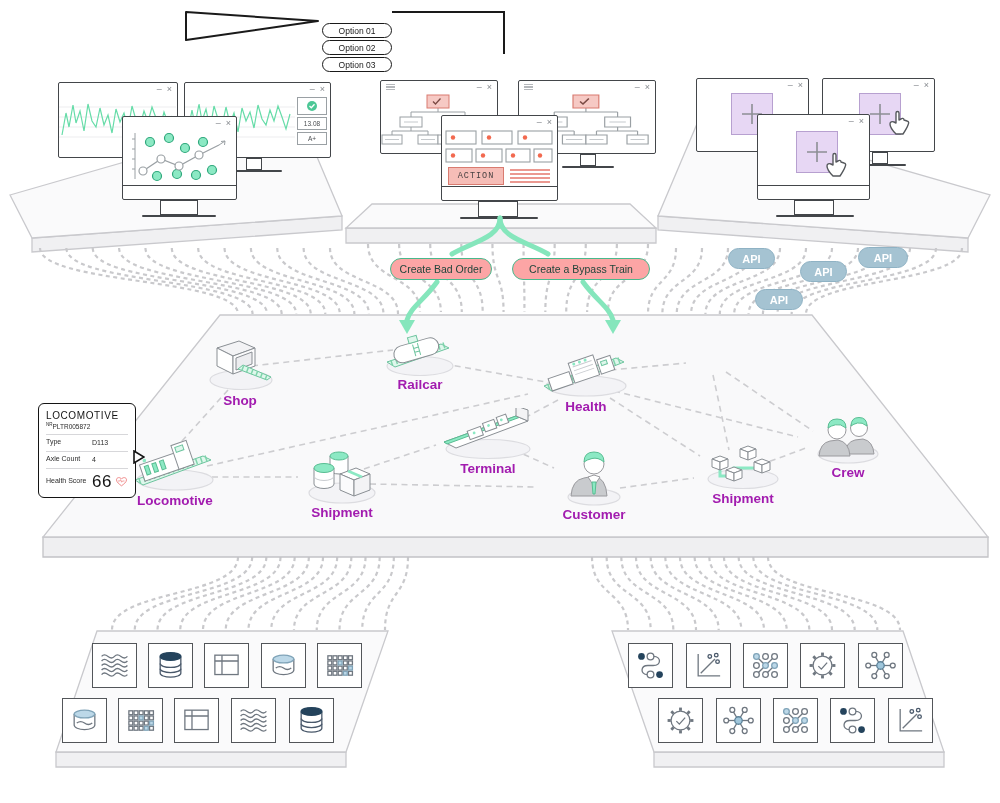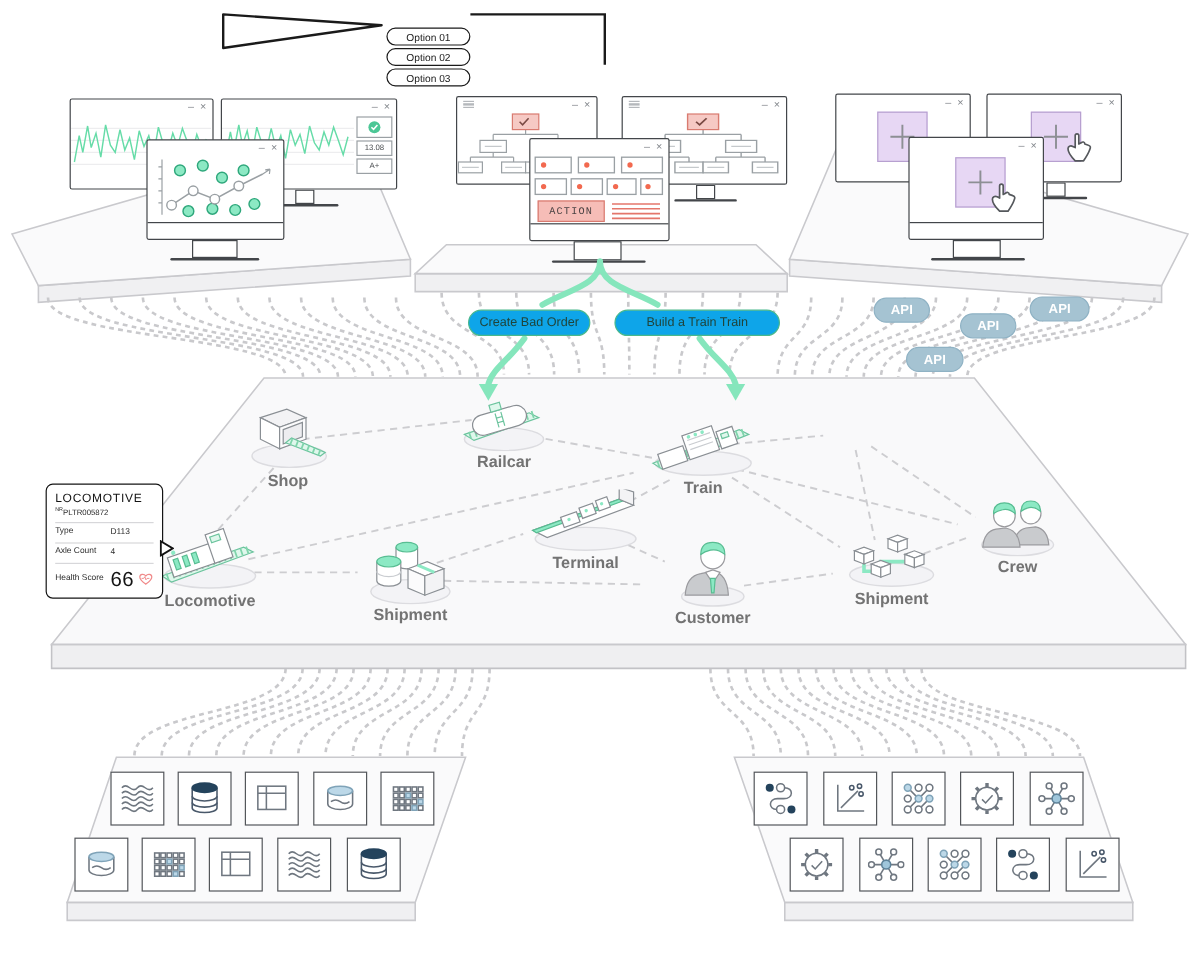--- a/index.html
+++ b/index.html
@@ -25,29 +25,29 @@
   .psq{position:absolute;width:40px;height:40px;background:#E7D7F4;border:1.5px solid #B7A0D0;}
   .psq svg{position:absolute;left:8px;top:8px;}
   .hand{position:absolute;}
   .actionbtn{position:absolute;background:#F6BDB7;border:1.2px solid #D97B70;color:#4a4243;
              font-family:"Liberation Mono",monospace;font-size:8.5px;letter-spacing:1px;
              display:flex;align-items:center;justify-content:center;}
   
   .optpill{position:absolute;width:70px;height:15px;background:#fff;border:1.6px solid #1a1a1a;
            border-radius:8px;font-size:8.5px;color:#1a1a1a;display:flex;align-items:center;
            justify-content:center;box-sizing:border-box;}
-  .gpill{position:absolute;height:22px;background:#0ea5e9;border:1.5px solid #49b88c;border-radius:11px;
+  .gpill{position:absolute;height:22px;background:#fca5a5;border:1.5px solid #49b88c;border-radius:11px;
          font-size:10.5px;color:#20443a;display:flex;align-items:center;justify-content:center;
          box-sizing:border-box;}
   .api{position:absolute;background:#A5C3D2;border:1.5px solid #8FB2C4;border-radius:11px;
        color:#fff;font-size:11px;font-weight:bold;display:flex;align-items:center;justify-content:center;
        box-sizing:border-box;}
   
   .entity{position:absolute;display:flex;flex-direction:column;align-items:center;width:110px;}
-  .elabel{font-weight:bold;font-size:13.5px;color:#737373;margin-top:1px;}
+  .elabel{font-weight:bold;font-size:13.5px;color:#a21caf;margin-top:1px;}
   .eshadow{fill:#f3f3f6;stroke:#dcdce0;stroke-width:1.2;}
   
   .card{position:absolute;left:38px;top:403px;width:98px;background:#fff;border:1.6px solid #141414;
         border-radius:6px;box-sizing:border-box;padding:6px 7px 5px;z-index:6;}
   .card .ttl{font-size:10px;letter-spacing:.6px;color:#141414;}
   .card .cid{font-size:6.5px;color:#2c2c2c;margin-top:1px;}
   .card .cid .sup{font-size:4.5px;vertical-align:super;}
   .crow{display:flex;justify-content:space-between;align-items:center;border-top:1px solid #d7d7da;
         margin-top:4px;padding-top:3px;font-size:7px;color:#2c2c2c;}
   .crow .lab{width:42px;line-height:1.25;}
@@ -550,21 +550,21 @@
     <path d="M500,218 C500,238 472,242 452,254"></path>
     <path d="M500,218 C500,238 528,242 548,254"></path>
     <path d="M437,282 C424,300 410,308 407,320"></path>
     <path d="M583,282 C596,300 610,308 613,320"></path>
   </g>
   <polygon points="399,320 415,320 407,334" fill="#85E6BC"></polygon>
   <polygon points="605,320 621,320 613,334" fill="#85E6BC"></polygon>
 </svg>
 
 <div class="gpill" style="left:390px;top:258px;width:102px;z-index:5;">Create Bad Order</div>
-<div class="gpill" style="left:512px;top:258px;width:138px;z-index:5;">Build a Train Train</div>
+<div class="gpill" style="left:512px;top:258px;width:138px;z-index:5;">Create a Bypass Train</div>
 
 <div class="api" style="left:728px;top:248px;width:47px;height:21px;z-index:5;">API</div>
 <div class="api" style="left:800px;top:261px;width:47px;height:21px;z-index:5;">API</div>
 <div class="api" style="left:858px;top:247px;width:50px;height:21px;z-index:5;">API</div>
 <div class="api" style="left:755px;top:289px;width:48px;height:21px;z-index:5;">API</div>
 
 <div class="entity" style="left:185px;top:336px;">
   <svg width="70" height="56">
     <ellipse class="eshadow" cx="36" cy="44" rx="31" ry="9.5"></ellipse>
     <polygon points="12,12 34,5 50,12 28,20" fill="#f3f3f5" stroke="#8a8f94"></polygon>
@@ -600,21 +600,21 @@
       <rect x="6" y="26" width="22" height="13" fill="#fff" stroke="#8a8f94"></rect>
       <rect x="30" y="18" width="26" height="21" fill="#fff" stroke="#8a8f94"></rect>
       <path d="M33,23 h20 M33,27 h20 M33,31 h20" stroke="#c9ccd0" fill="none"></path>
       <circle cx="35" cy="20.5" r="1.5" fill="#8CE9C4"></circle>
           <circle cx="41" cy="20.5" r="1.5" fill="#8CE9C4"></circle>
           <circle cx="47" cy="20.5" r="1.5" fill="#8CE9C4"></circle>
       <rect x="58" y="24" width="14" height="15" fill="#fff" stroke="#8a8f94"></rect>
       <rect x="61" y="27" width="6" height="4" fill="#dff7ec" stroke="#6cc49e"></rect>
     </g>
   </svg>
-  <div class="elabel">Train</div>
+  <div class="elabel">Health</div>
 </div>
 
 
 <div class="entity" style="left:120px;top:432px;">
   <svg width="84" height="60">
     <ellipse class="eshadow" cx="42" cy="48" rx="38" ry="10"></ellipse>
     <polygon points="2,48 70,24 78,28 10,53" fill="#dff7ec" stroke="#6cc49e"></polygon>
     <line x1="6" y1="49" x2="74" y2="26" stroke="#7fd4ab" stroke-width="6" stroke-dasharray="1.5 3.5"></line>
     <g transform="rotate(-19 40 32)">
       <rect x="8" y="22" width="42" height="17" fill="#fff" stroke="#8a8f94"></rect>

